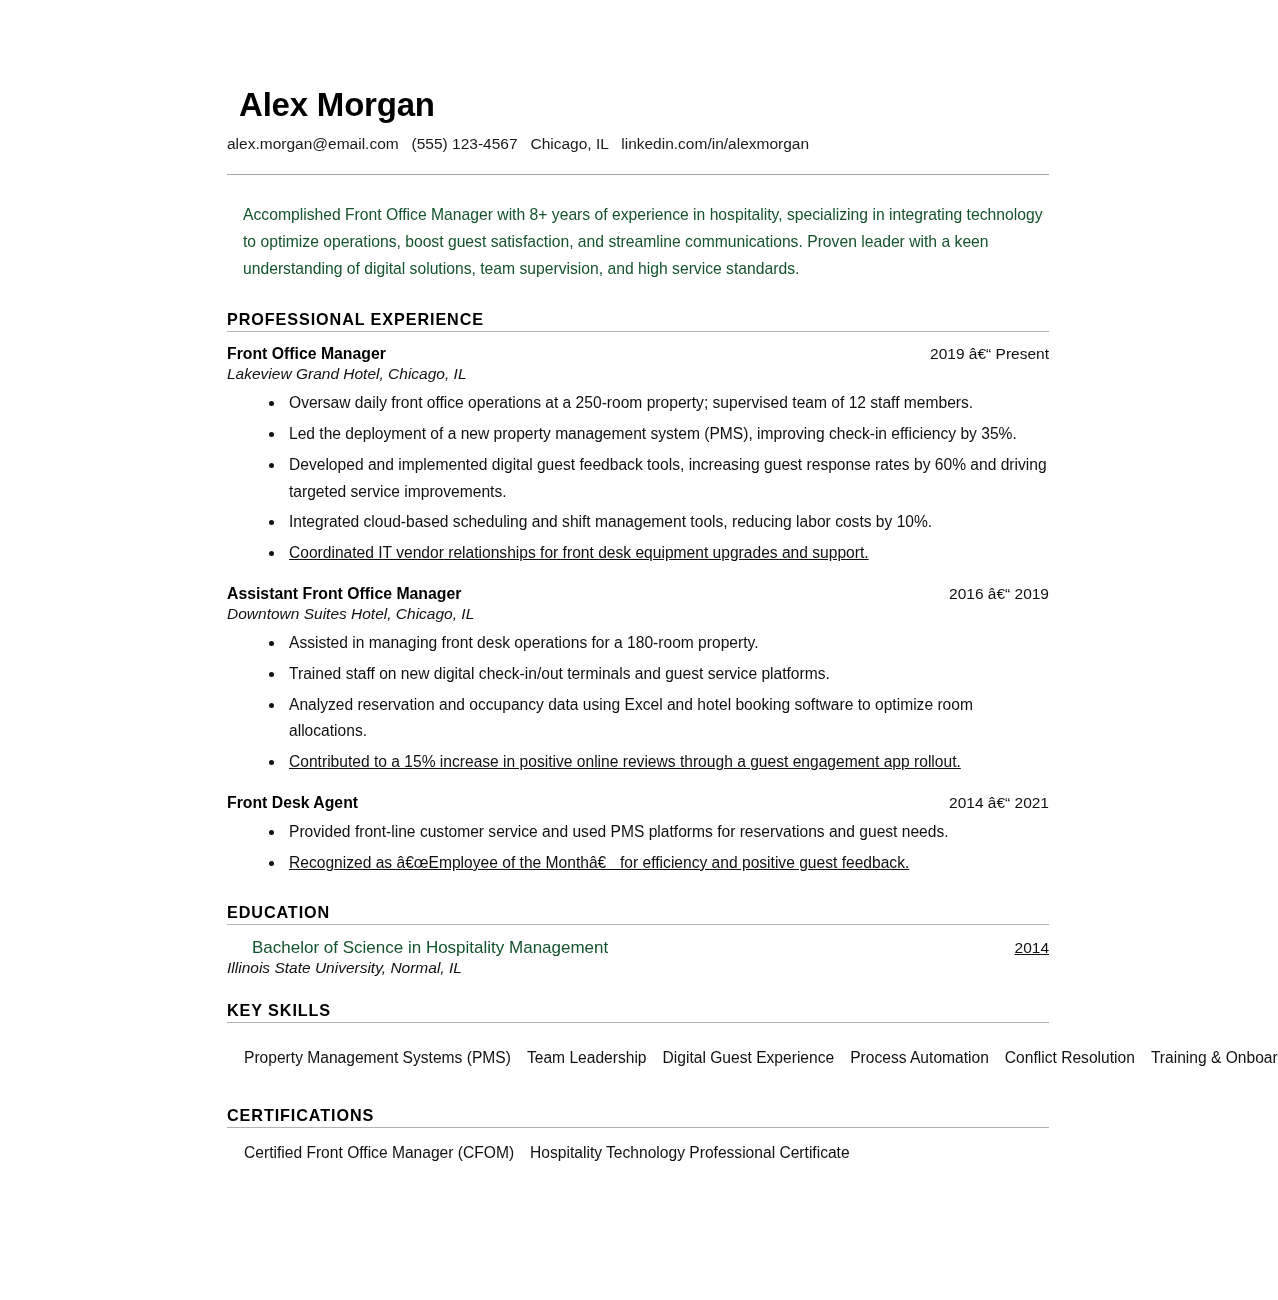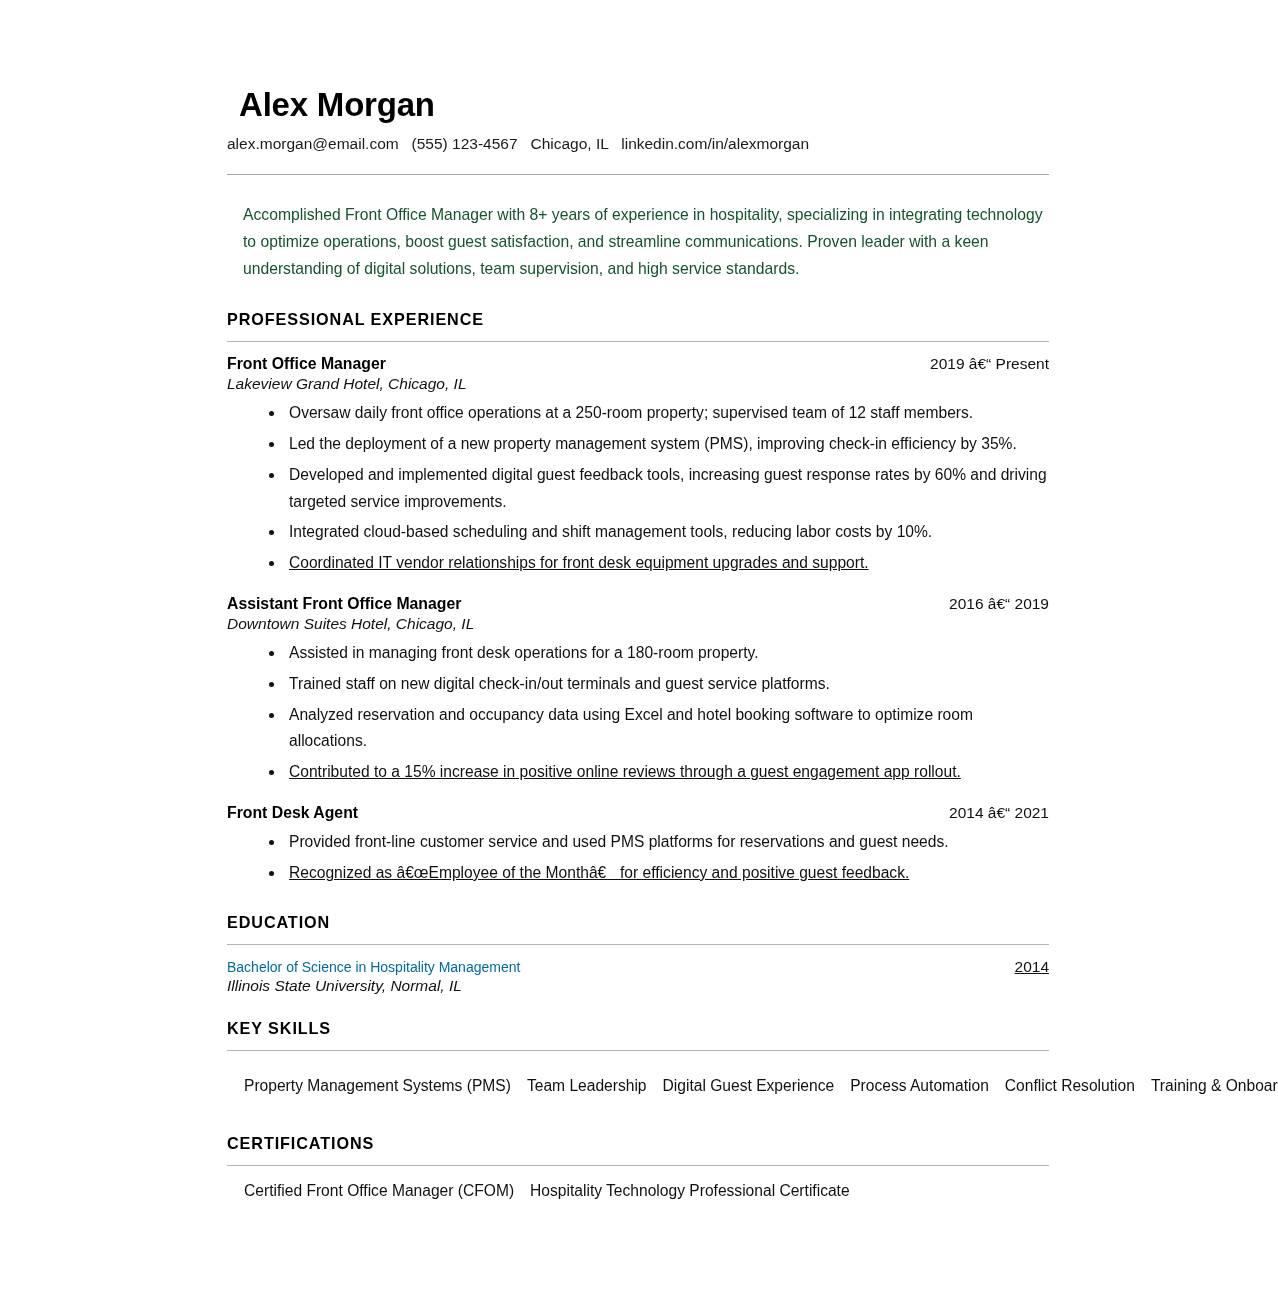--- a/index.html
+++ b/index.html
@@ -48,21 +48,21 @@
     color: #14532d;
     margin: 0 0 28px 16px;
     max-width: 815px;
   }
   .section-heading {
     font-size: 16.2px;
     font-weight: bold;
     letter-spacing: 0.9px;
     color: #000;
     margin: 0;
-    padding-bottom: 12px;
+    padding-bottom: 2px;
     border-bottom: 1px solid #b3b3b3;
   }
   .section {
     margin-bottom: 0;
   }
   .section-body {
     padding-top: 13px;
   }
   .job {
     margin-bottom: 18px;
@@ -109,22 +109,23 @@
     margin-bottom: 0;
     text-decoration: underline;
   }
   .edu-row {
     display: flex;
     justify-content: space-between;
     align-items: baseline;
     width: 100%;
   }
   .edu-degree {
-    font-size: 14px;
-    color: #0369a1;
+    font-size: 17px;
+    color: #14532d;
+    margin-left: 25px;
   }
   .edu-year {
     font-size: 15.5px;
     color: #111;
     text-align: center;
     text-decoration: underline;
   }
   .edu-school {
     font-size: 15.5px;
     font-style: italic;

